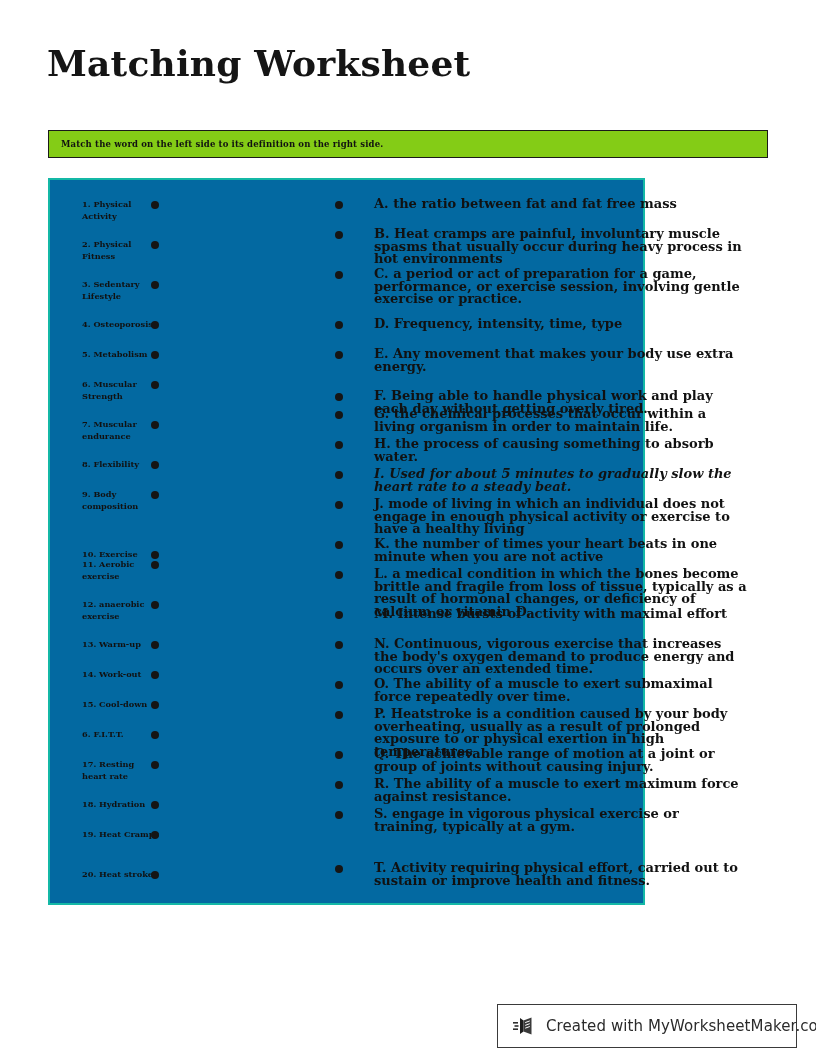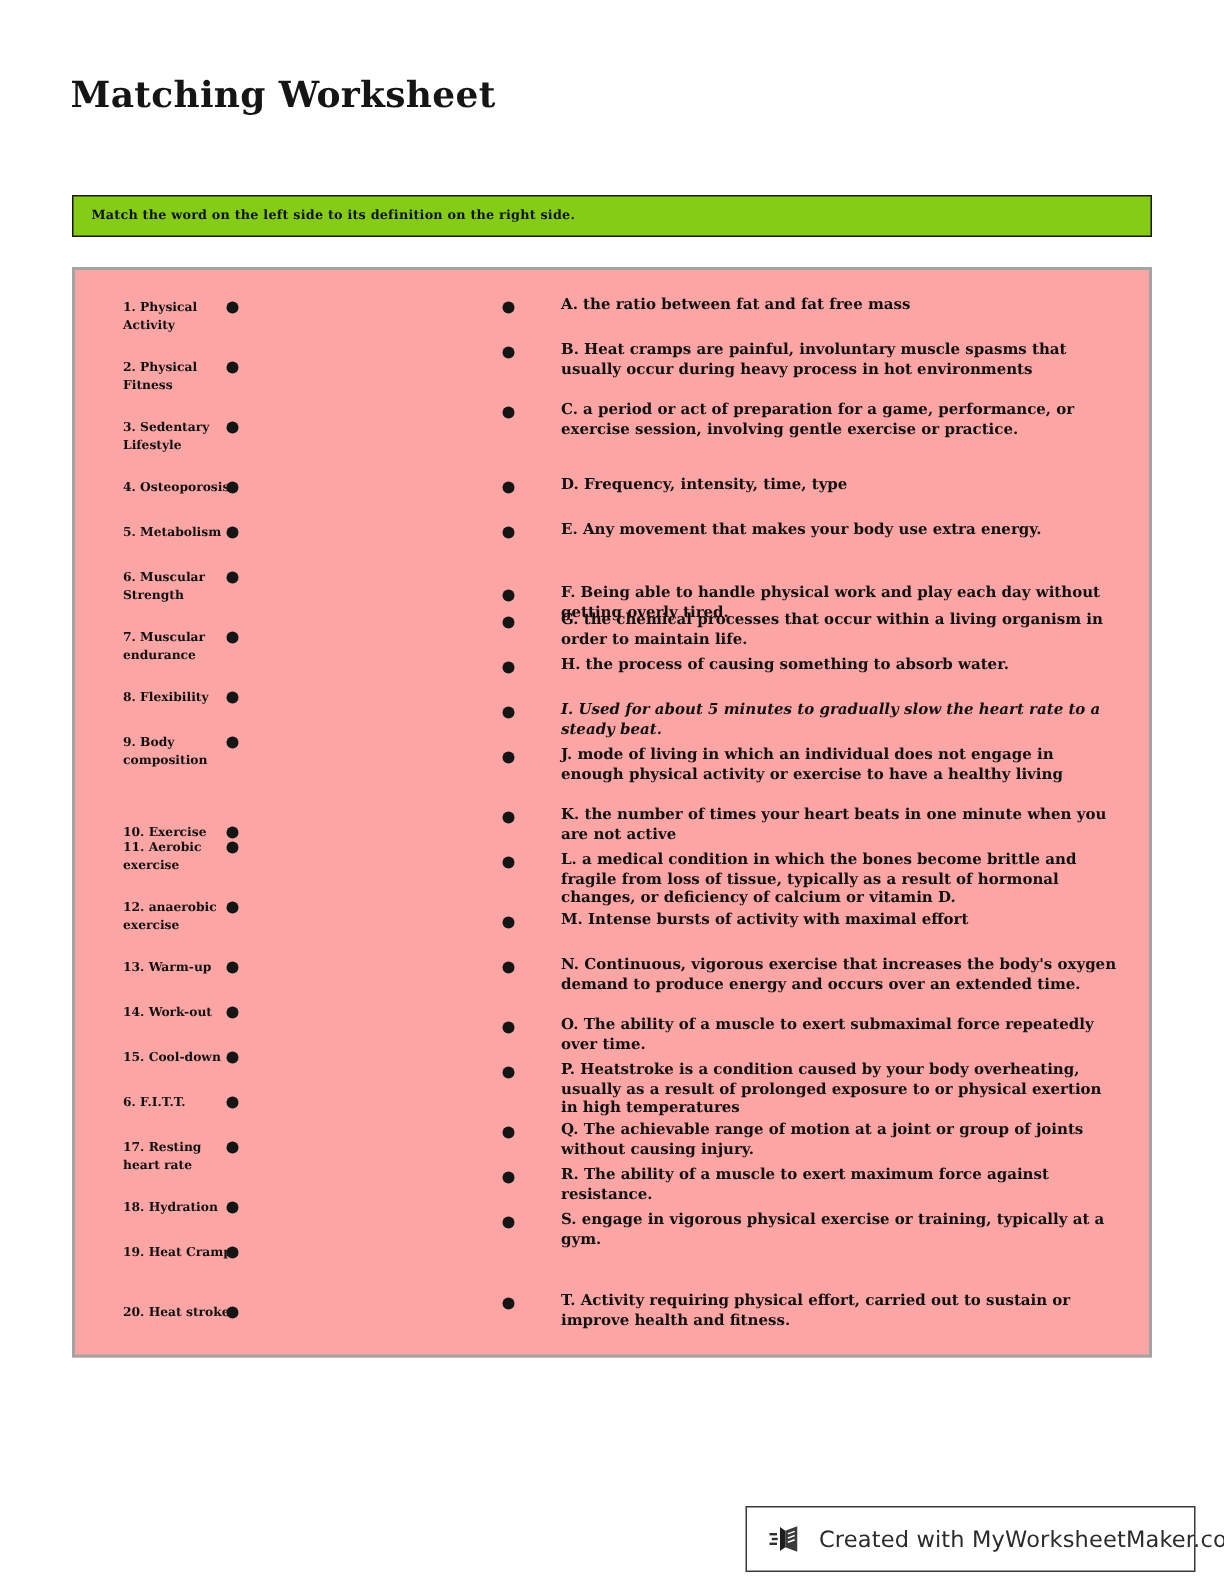--- a/index.html
+++ b/index.html
@@ -23,21 +23,21 @@
     background: #ffffff;
   }
 
   
   .worksheet-title {
     position: absolute;
     left: 47px;
     top: 45px;
     font-family: "DejaVu Serif", "Liberation Serif", serif;
     font-weight: 700;
-    font-size: 24px;
+    font-size: 36px;
     letter-spacing: 0.2px;
     line-height: 36px;
     color: #151515;
     white-space: nowrap;
   }
 
   
   .instruction-box {
     position: absolute;
     left: 48px;
@@ -58,25 +58,25 @@
     letter-spacing: 0.15px;
     color: #111111;
     line-height: 11px;
   }
 
   
   .match-panel {
     position: absolute;
     left: 48px;
     top: 178px;
-    width: 720px;
+    width: 597px;
     height: 727px;
     box-sizing: border-box;
-    border: 2px solid #a3a3a3;
-    background: #fca5a5;
+    border: 2px solid #14b8a6;
+    background: #0369a1;
   }
 
   
   .terms-column {
     position: absolute;
     left: 12px;
     top: 18px;
     width: 160px;
   }
   .term-row {
@@ -127,21 +127,21 @@
     top: 3px;
     width: 8px;
     height: 8px;
     border-radius: 50%;
     background: #151515;
   }
   .def-text {
     margin-left: 29px;
     font-family: "DejaVu Serif", "Liberation Serif", serif;
     font-weight: 700;
-    font-size: 10px;
+    font-size: 13px;
     line-height: 12.6px;
     color: #111111;
     padding-left: 10px;
     text-align: left;
   }
   .def-text::first-line {
     text-indent: -10px;
   }
 
   

